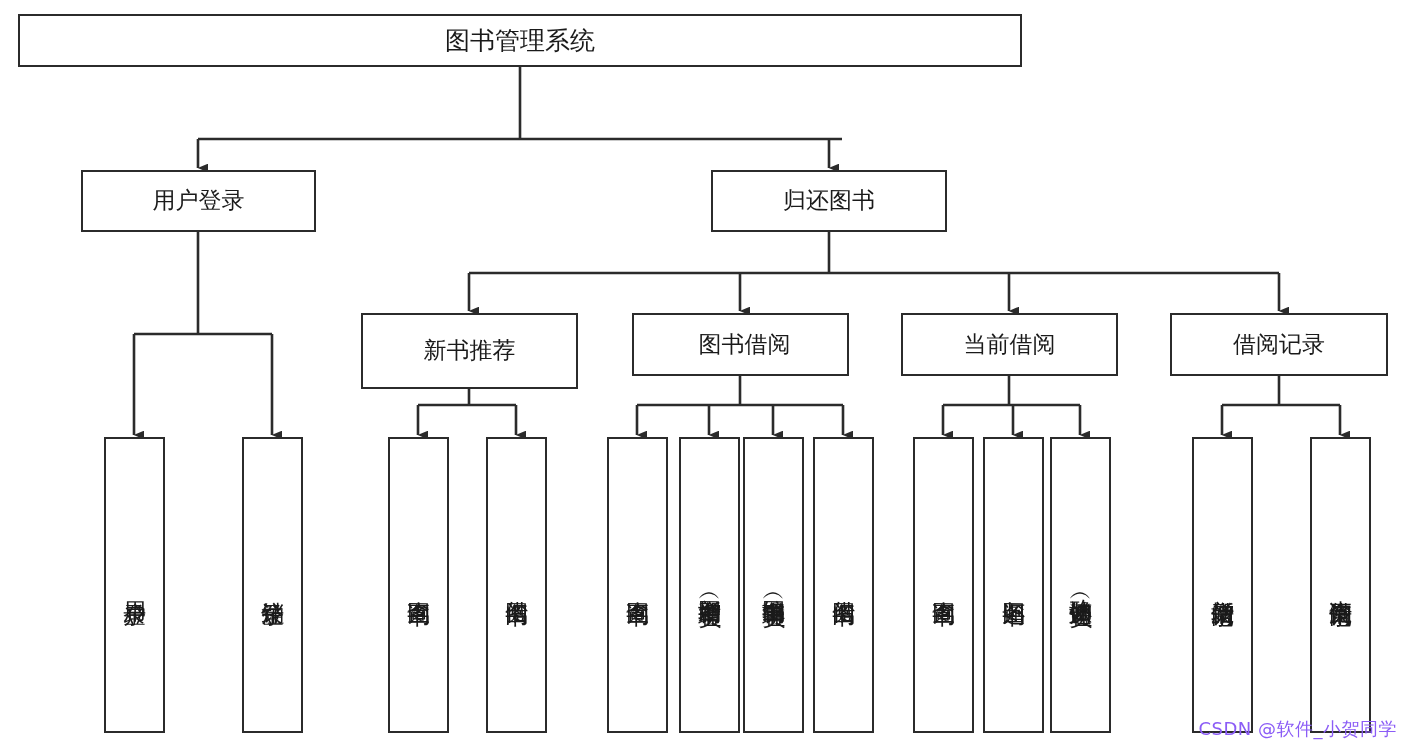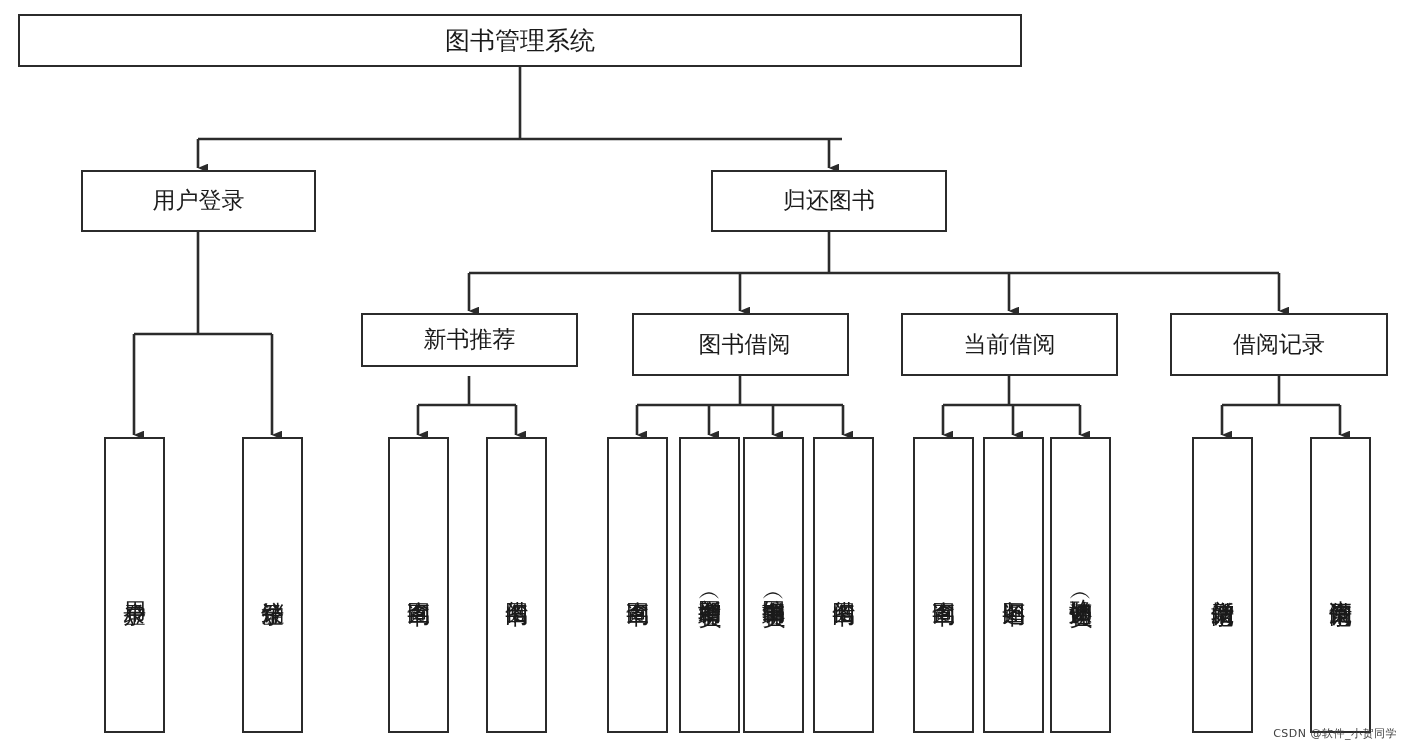--- a/index.html
+++ b/index.html
@@ -47,22 +47,22 @@
     writing-mode: vertical-rl;
     text-orientation: upright;
     white-space: normal;
     letter-spacing: 1px;
     max-height: 100%;
   }
   #watermark {
     position: absolute;
     right: 8px;
     bottom: 6px;
-    font-size: 11px;
-    color: #404040;
+    font-size: 18px;
+    color: #8b5cf6;
     letter-spacing: 0.5px;
     pointer-events: none;
     white-space: pre;
     margin-left: 16px;
   }
 </style>
 </head>
 <body>
 
 <div id="canvas">
@@ -121,21 +121,21 @@
     <span class="label">图书管理系统</span>
   </div>
 
   <div class="node lvl2" style="left:81px; top:170px; width:235px; height:62px;">
     <span class="label">用户登录</span>
   </div>
   <div class="node lvl2" style="left:711px; top:170px; width:236px; height:62px;">
     <span class="label">归还图书</span>
   </div>
 
-  <div class="node lvl3" style="left:361px; top:313px; width:217px; height:54px;">
+  <div class="node lvl3" style="left:361px; top:313px; width:217px; height:76px;">
     <span class="label">新书推荐</span>
   </div>
   <div class="node lvl3" style="left:632px; top:313px; width:217px; height:63px;padding-left:8px;">
     <span class="label">图书借阅</span>
   </div>
   <div class="node lvl3" style="left:1170px; top:313px; width:218px; height:63px;">
     <span class="label">借阅记录</span>
   </div>
   <div class="node lvl3" style="left:901px; top:313px; width:217px; height:63px;">
     <span class="label">当前借阅</span>

